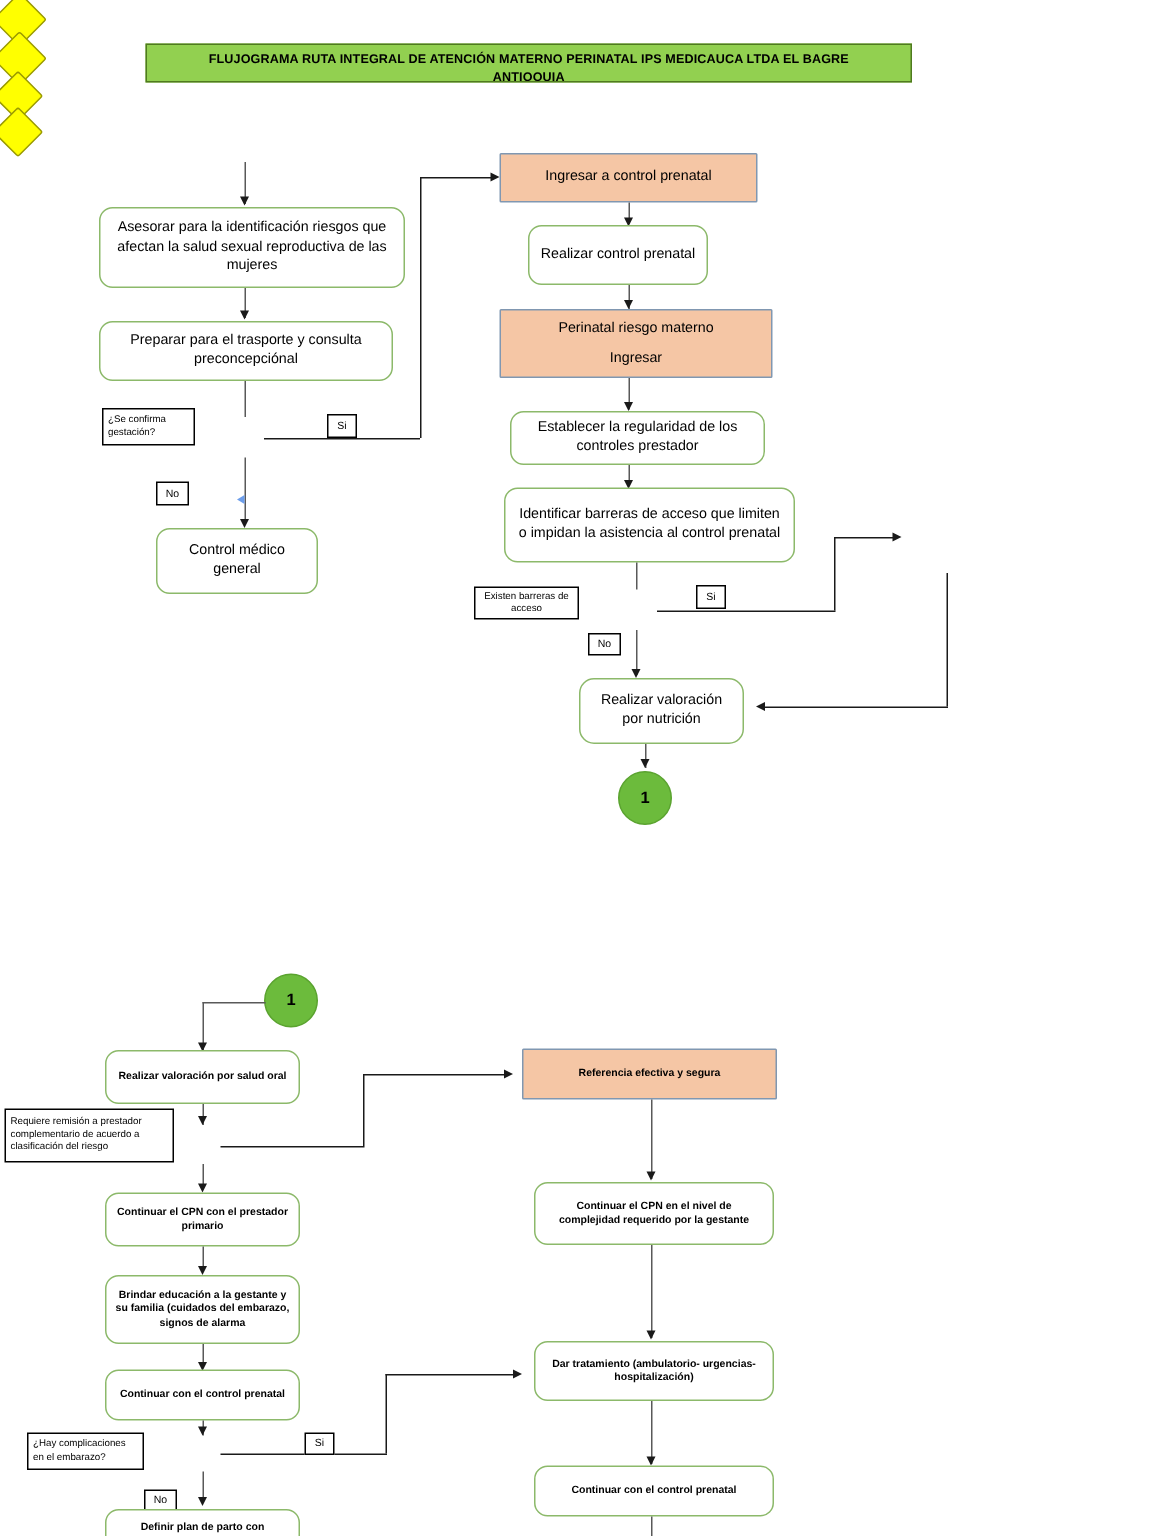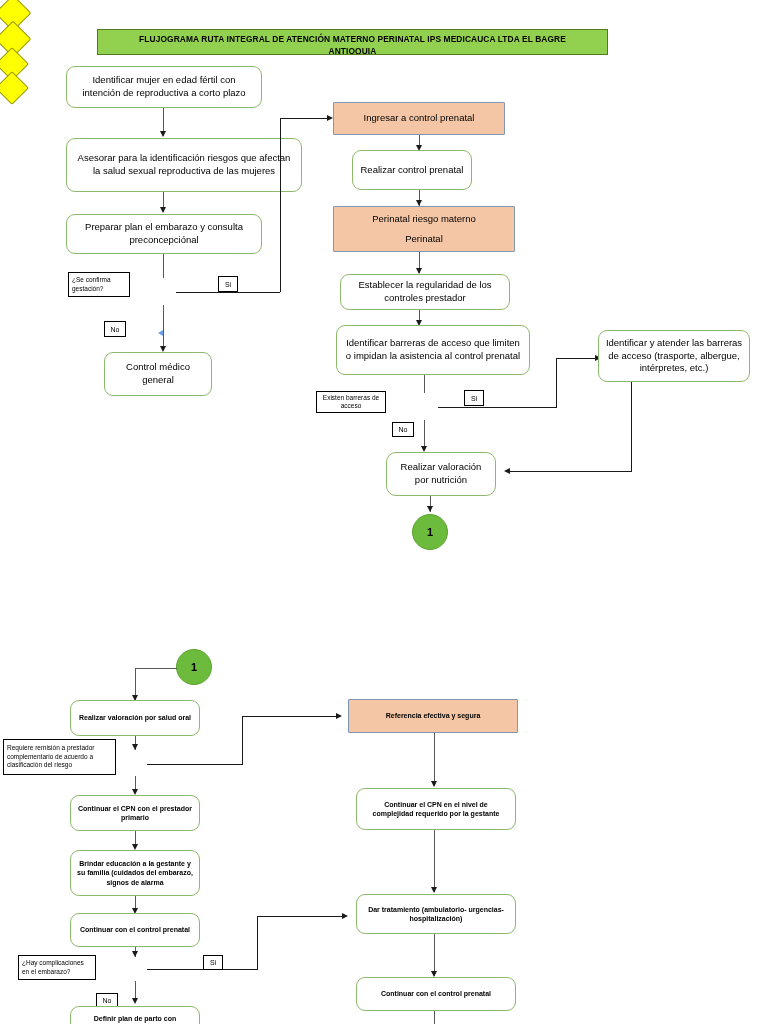--- a/index.html
+++ b/index.html
@@ -124,31 +124,30 @@
 </head>
 <body>
 
 <div id="canvas">
 
   <div class="title-banner" style="left:97px; top:29px; width:511px; height:26px;">
     <div>FLUJOGRAMA RUTA INTEGRAL DE ATENCIÓN MATERNO PERINATAL IPS MEDICAUCA LTDA EL BAGRE</div>
     <div class="l2">ANTIOQUIA</div>
   </div>
 
-  <div class="node proc" style="left:66px; top:66px; width:196px; height:42px;">Identificar mujer en edad fértil con intención de reproductiva a corto plazo</div>
 
   <div class="ln ln-v" style="left:163px; top:108px; height:28px;"></div>
   <div class="arrow-d" style="left:160px; top:131px;"></div>
 
-  <div class="node proc" style="left:66px; top:138px; width:236px; height:54px;">Asesorar para la identificación riesgos que afectan la salud sexual reproductiva de las mujeres</div>
+  <div class="node proc" style="left:66px; top:138px; width:204px; height:54px;">Asesorar para la identificación riesgos que afectan la salud sexual reproductiva de las mujeres</div>
 
   <div class="ln ln-v" style="left:163px; top:192px; height:20px;"></div>
   <div class="arrow-d" style="left:160px; top:207px;"></div>
 
-  <div class="node proc" style="left:66px; top:214px; width:196px; height:40px;">Preparar plan el embarazo y consulta preconcepciónal</div>
+  <div class="node proc" style="left:66px; top:214px; width:196px; height:40px;">Preparar para el trasporte y consulta preconcepciónal</div>
 
   <div class="ln ln-v" style="left:163px; top:254px; height:24px;"></div>
 
   <div class="diamond" style="left:150px; top:279px; width:26px; height:26px;"></div>
   <div class="note" style="position:absolute; left:68px; top:272px; width:62px; height:25px; display:flex; align-items:center;">¿Se confirma gestación?</div>
 
   <div class="ln ln-h ln-dark" style="left:176px; top:292px; width:104px; height:1px;"></div>
   <div class="ln ln-v ln-dark" style="left:280px; top:118px; height:174px; width:1px;"></div>
   <div class="ln ln-h ln-dark" style="left:280px; top:118px; width:49px; height:1px;"></div>
   <div class="arrow-r" style="left:327px; top:115px;"></div>
@@ -166,21 +165,21 @@
   <div class="ln ln-v" style="left:419px; top:135px; height:14px;"></div>
   <div class="arrow-d" style="left:416px; top:145px;"></div>
 
   <div class="node proc" style="left:352px; top:150px; width:120px; height:40px;">Realizar control prenatal</div>
 
   <div class="ln ln-v" style="left:419px; top:190px; height:16px;"></div>
   <div class="arrow-d" style="left:416px; top:200px;"></div>
 
   <div class="node proc-orange" style="left:333px; top:206px; width:182px; height:46px; flex-direction:column; gap:7px;">
     <span>Perinatal riesgo materno</span>
-    <span>Perinatal</span>
+    <span>Ingresar</span>
   </div>
 
   <div class="ln ln-v" style="left:419px; top:252px; height:21px;"></div>
   <div class="arrow-d" style="left:416px; top:268px;"></div>
 
   <div class="node proc" style="left:340px; top:274px; width:170px; height:36px;">Establecer la regularidad de los controles prestador</div>
 
   <div class="ln ln-v" style="left:419px; top:310px; height:14px;"></div>
   <div class="arrow-d" style="left:416px; top:320px;"></div>
 
@@ -190,21 +189,20 @@
 
   <div class="diamond" style="left:412px; top:394px; width:26px; height:26px;"></div>
   <div class="note" style="position:absolute; left:316px; top:391px; width:70px; height:22px; display:flex; align-items:center; justify-content:center; text-align:center;">Existen barreras de acceso</div>
 
   <div class="ln ln-h ln-dark" style="left:438px; top:407px; width:119px; height:1px;"></div>
   <div class="ln ln-v ln-dark" style="left:556px; top:358px; height:49px; width:1px;"></div>
   <div class="ln ln-h ln-dark" style="left:556px; top:358px; width:41px; height:1px;"></div>
   <div class="arrow-r" style="left:595px; top:355px;"></div>
   <div class="lbl" style="position:absolute; left:464px; top:390px; width:20px; height:16px; display:flex; align-items:center; justify-content:center;">Si</div>
 
-  <div class="node proc" style="left:598px; top:330px; width:152px; height:52px;">Identificar y atender las barreras de acceso (trasporte, albergue, intérpretes, etc.)</div>
 
   <div class="ln ln-v ln-dark" style="left:631px; top:382px; height:89px; width:1px;"></div>
   <div class="ln ln-h ln-dark" style="left:508px; top:471px; width:124px; height:1px;"></div>
   <div class="arrow-l" style="left:504px; top:468px;"></div>
 
   <div class="ln ln-v" style="left:424px; top:420px; height:30px;"></div>
   <div class="arrow-d" style="left:421px; top:446px;"></div>
   <div class="lbl" style="position:absolute; left:392px; top:422px; width:22px; height:15px; display:flex; align-items:center; justify-content:center;">No</div>
 
   <div class="node proc" style="left:386px; top:452px; width:110px; height:44px;border-radius:10px;">Realizar valoración por nutrición</div>

